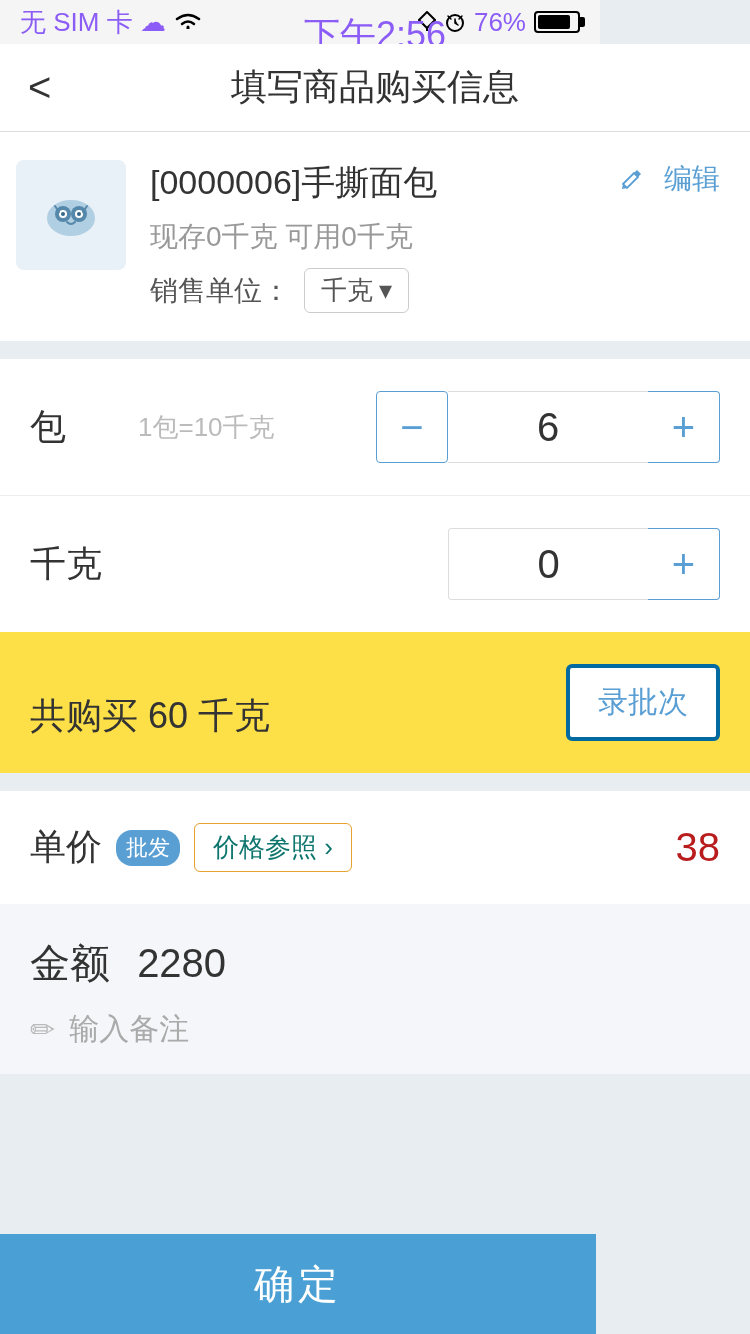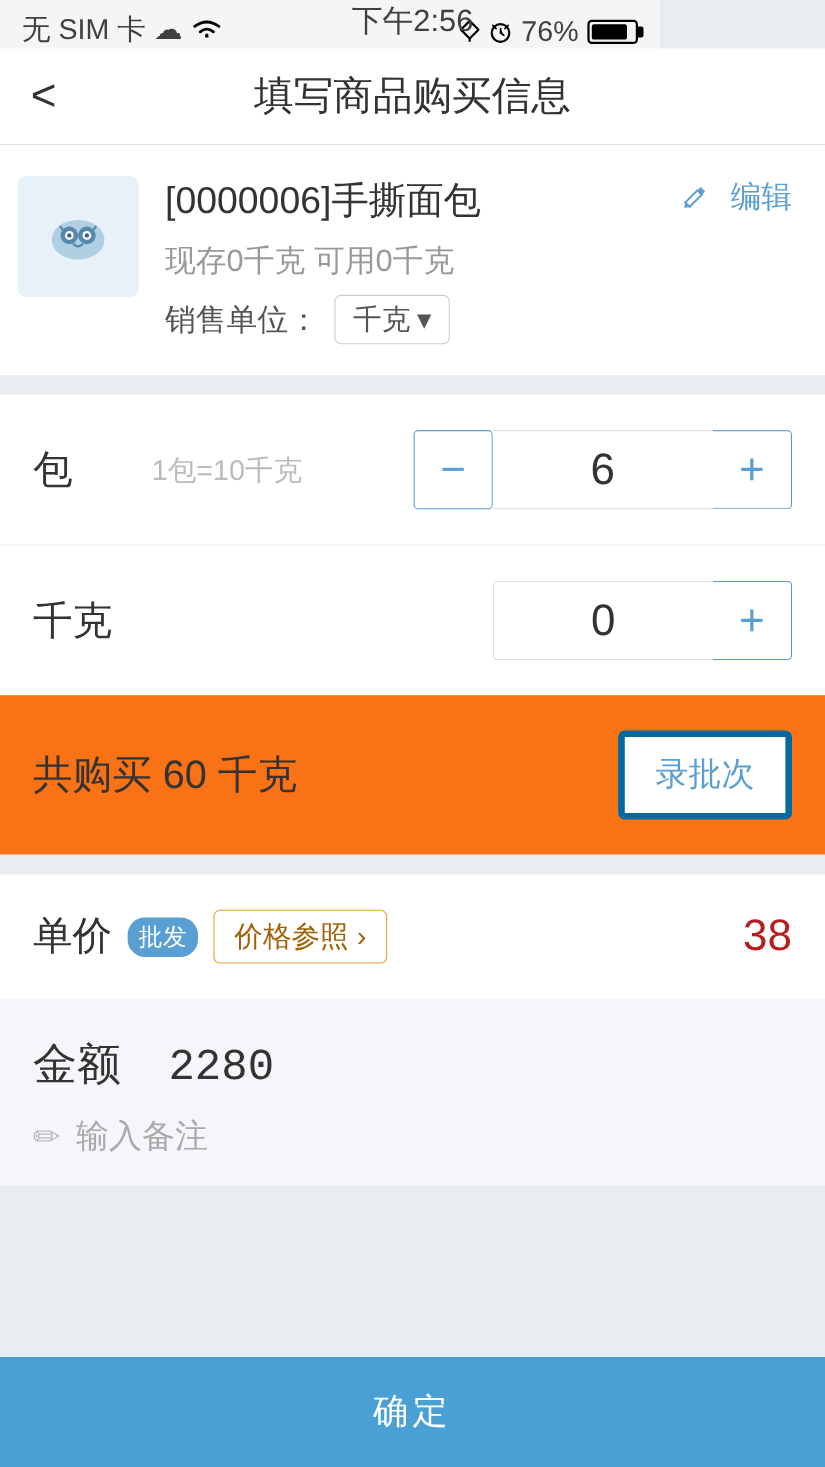--- a/index.html
+++ b/index.html
@@ -12,39 +12,39 @@
       position: relative;
       overflow-x: hidden;
     }
 
     
     .status-bar {
       width: 600px;
       height: 44px;
       background: #f5f5f5;
       display: flex;
-      align-items: flex-end;
+      align-items: center;
       justify-content: space-between;
       padding: 0 20px;
       font-size: 28px;
-      color: #404040;
+      color: #8b5cf6;
     }
     .status-left {
       display: flex;
       align-items: center;
       gap: 8px;
       font-size: 26px;
     }
     .status-center {
-      font-size: 28px;
+      font-size: 36px;
       font-weight: 500;
       position: absolute;
       left: 50%;
       transform: translateX(-50%);
-      top: 0;
+      top: 11px;
     }
     .status-right {
       display: flex;
       align-items: center;
       gap: 8px;
       font-size: 26px;
     }
     .battery-icon {
       display: inline-block;
       width: 46px;
@@ -220,31 +220,31 @@
       background: #fff;
     }
     .stepper-input-no-minus {
       border: 1px solid #ddd;
       border-right: none;
     }
 
     
     .total-row {
       display: flex;
-      align-items: center;
+      align-items: flex-end;
       justify-content: space-between;
       padding: 32px 30px;
-      background: #f97316;
+      background: #fde047;
     }
     .total-text {
       font-size: 36px;
       color: #333;
     }
     .batch-btn {
-      border: 6px solid #0369a1;
+      border: 4px solid #0369a1;
       color: #5a9fd4;
       font-size: 30px;
       padding: 14px 28px;
       border-radius: 6px;
       background: #fff;
       cursor: pointer;
     }
 
     
     .price-section {
@@ -263,21 +263,21 @@
     }
     .badge-pifa {
       background: #5a9fd4;
       color: #fff;
       font-size: 22px;
       padding: 3px 10px;
       border-radius: 16px;
     }
     .price-ref-btn {
       border: 1px solid #e8a030;
-      color: #a16207;
+      color: #0f766e;
       font-size: 26px;
       padding: 6px 18px;
       border-radius: 6px;
       background: #fff;
       cursor: pointer;
       display: flex;
       align-items: center;
       gap: 4px;
     }
     .price-value {
@@ -307,25 +307,25 @@
     .pencil-icon {
       font-size: 30px;
       color: #bbb;
     }
 
     
     .confirm-btn {
       position: fixed;
       bottom: 0;
       left: 0;
-      width: 750px;
+      width: 596px;
       height: 100px;
       background: #4a9fd4;
       color: #fff;
-      font-size: 32px;
+      font-size: 40px;
       display: flex;
       align-items: center;
       justify-content: center;
       cursor: pointer;
       letter-spacing: 4px;
     }
 
     
     .bg-fill {
       background: #e8edf2;
@@ -445,21 +445,21 @@
     <span>单价</span>
     <span class="badge-pifa">批发</span>
     <button class="price-ref-btn">价格参照 ›</button>
   </div>
   <span class="price-value">38</span>
 </div>
 
 <div class="amount-section">
   <div class="amount-row">
     <span>金额</span>
-    <span style="margin-left:32px;font-family:Liberation Mono, monospace;">2280</span>
+    <span style="margin-left:16px;">2280</span>
   </div>
   <div class="remark-row">
     <span class="pencil-icon">✏</span>
     <span>输入备注</span>
   </div>
 </div>
 
 <div class="bg-fill"></div>
 
 <div class="confirm-btn">确定</div>

